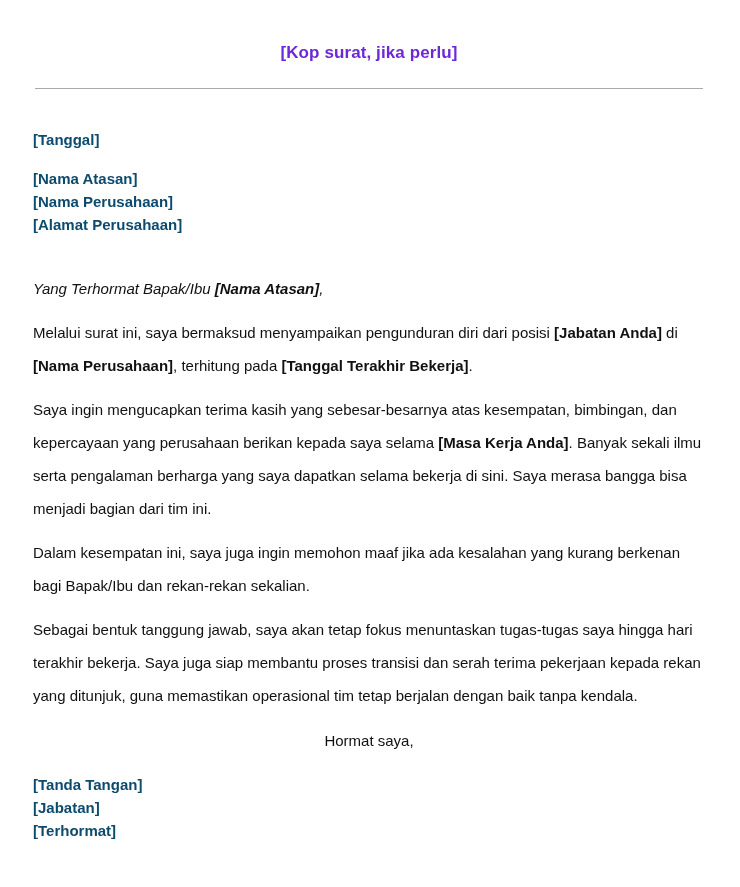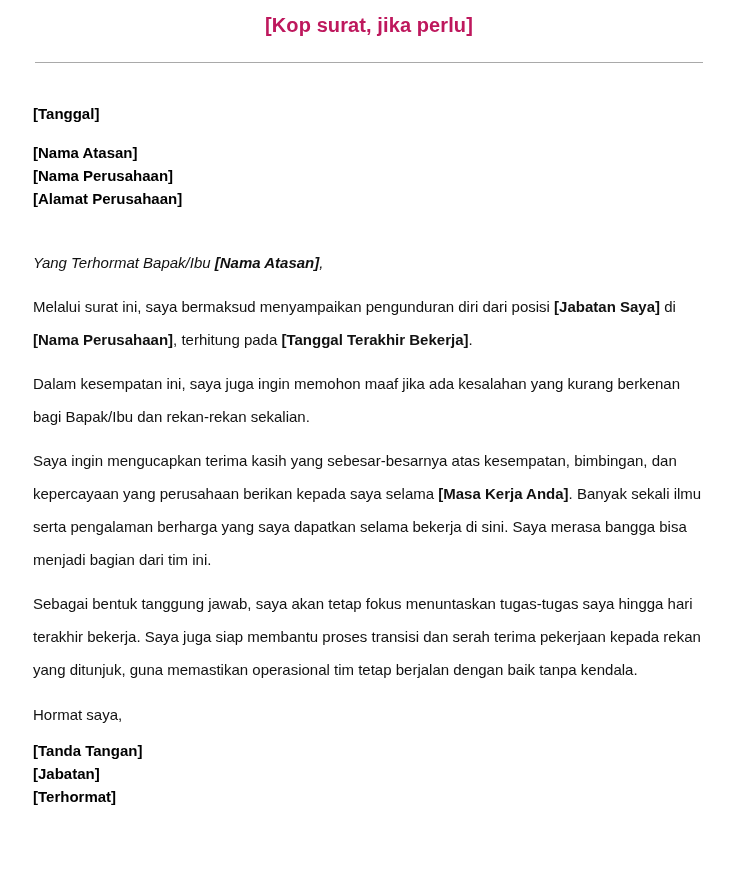--- a/index.html
+++ b/index.html
@@ -20,25 +20,25 @@
     box-sizing: border-box;
     width: 740px;
     min-height: 887px;
     padding: 0 35px 0 33px;
     background: #ffffff;
   }
 
   
   .letterhead {
     text-align: center;
-    font-size: 20px;
+    font-size: 17px;
     font-weight: bold;
     line-height: 1.3;
-    color: #be185d;
-    padding-top: 12px;
+    color: #6d28d9;
+    padding-top: 42px;
     letter-spacing: 0.1px;
   }
 
   .rule {
     border: 0;
     border-top: 1px solid #a9a9a9;
     margin: 24px 2px 0 2px;
     height: 0;
   }
 
@@ -46,21 +46,21 @@
   .block {
     margin: 0;
     padding: 0;
     list-style: none;
   }
   .block li,
   .block .line {
     font-size: 15px;
     font-weight: bold;
     line-height: 23px;
-    color: #000000;
+    color: #0c4a6e;
     white-space: nowrap;
   }
 
   .date-block {
     margin-top: 39px;
   }
 
   .recipient-block {
     margin-top: 16px;
   }
@@ -87,24 +87,25 @@
   p.para:first-of-type {
     margin-top: 11px;
   }
 
   .closing {
     margin: 0;
     margin-top: 12px;
     font-size: 15px;
     line-height: 33px;
     color: #111111;
+    text-align: center;
   }
 
   .signature-block {
-    margin-top: 8px;
+    margin-top: 16px;
     padding-bottom: 20px;
   }
 
   b, strong, .b {
     font-weight: bold;
     color: #111111;
   }
 </style>
 </head>
 <body>
@@ -123,23 +124,23 @@
     <div class="line">[Nama Atasan]</div>
     <div class="line">[Nama Perusahaan]</div>
     <div class="line">[Alamat Perusahaan]</div>
   </div>
 
   <div class="salutation">
     <span>Yang Terhormat Bapak/Ibu </span><b>[Nama Atasan]</b><span>,</span>
   </div>
 
   <div id="paragraphs-host">
-      <p class="para"><span>Melalui surat ini, saya bermaksud menyampaikan pengunduran diri dari posisi </span><b>[Jabatan Saya]</b><span> di </span><b>[Nama Perusahaan]</b><span>, terhitung pada </span><b>[Tanggal Terakhir Bekerja]</b><span>.</span></p>
+      <p class="para"><span>Melalui surat ini, saya bermaksud menyampaikan pengunduran diri dari posisi </span><b>[Jabatan Anda]</b><span> di </span><b>[Nama Perusahaan]</b><span>, terhitung pada </span><b>[Tanggal Terakhir Bekerja]</b><span>.</span></p>
+      <p class="para"><span>Saya ingin mengucapkan terima kasih yang sebesar-besarnya atas kesempatan, bimbingan, dan kepercayaan yang perusahaan berikan kepada saya selama </span><b>[Masa Kerja Anda]</b><span>. Banyak sekali ilmu serta pengalaman berharga yang saya dapatkan selama bekerja di sini. Saya merasa bangga bisa menjadi bagian dari tim ini.</span></p>
       <p class="para"><span>Dalam kesempatan ini, saya juga ingin memohon maaf jika ada kesalahan yang kurang berkenan bagi Bapak/Ibu dan rekan-rekan sekalian.</span></p>
-      <p class="para"><span>Saya ingin mengucapkan terima kasih yang sebesar-besarnya atas kesempatan, bimbingan, dan kepercayaan yang perusahaan berikan kepada saya selama </span><b>[Masa Kerja Anda]</b><span>. Banyak sekali ilmu serta pengalaman berharga yang saya dapatkan selama bekerja di sini. Saya merasa bangga bisa menjadi bagian dari tim ini.</span></p>
       <p class="para"><span>Sebagai bentuk tanggung jawab, saya akan tetap fokus menuntaskan tugas-tugas saya hingga hari terakhir bekerja. Saya juga siap membantu proses transisi dan serah terima pekerjaan kepada rekan yang ditunjuk, guna memastikan operasional tim tetap berjalan dengan baik tanpa kendala.</span></p>
     </div>
 
   <div class="closing">Hormat saya,</div>
 
   <div class="block signature-block">
     <div class="line">[Tanda Tangan]</div>
     <div class="line">[Jabatan]</div>
     <div class="line">[Terhormat]</div>
   </div>

